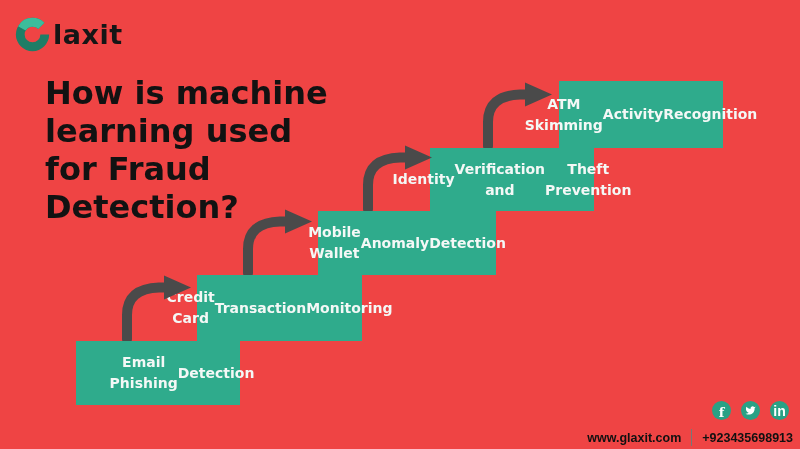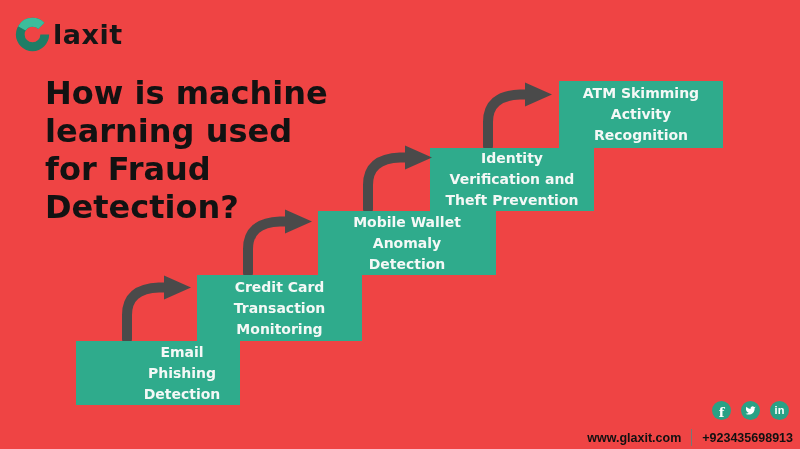--- a/index.html
+++ b/index.html
@@ -43,21 +43,20 @@
     line-height: 38px;
     color: #121212;
     white-space: nowrap;
   }
 
   
   .step {
     position: absolute;
     background: #2fab8c;
     display: flex;
-    flex-direction: column;
     align-items: center;
     justify-content: center;
     text-align: center;
     font-family: "DejaVu Sans", sans-serif;
     font-weight: 700;
     font-size: 14px;
     line-height: 21px;
     color: #f4f8f6;
   }
   .s1 { left: 76px;  top: 341px; width: 164px; height: 64px; padding-left: 48px; }
@@ -96,21 +95,21 @@
     font-family: "DejaVu Serif", serif;
     font-weight: 700;
     font-size: 13px;
     line-height: 1;
     position: relative;
     top: 2px;
   }
   .in-glyph {
     font-family: "Liberation Sans", sans-serif;
     font-weight: 700;
-    font-size: 11px;
+    font-size: 14px;
     line-height: 1;
   }
   .contact-row {
     position: absolute;
     top: 429px;
     right: 7px;
     display: flex;
     align-items: center;
     font-family: "Liberation Sans", sans-serif;
     font-weight: 700;

